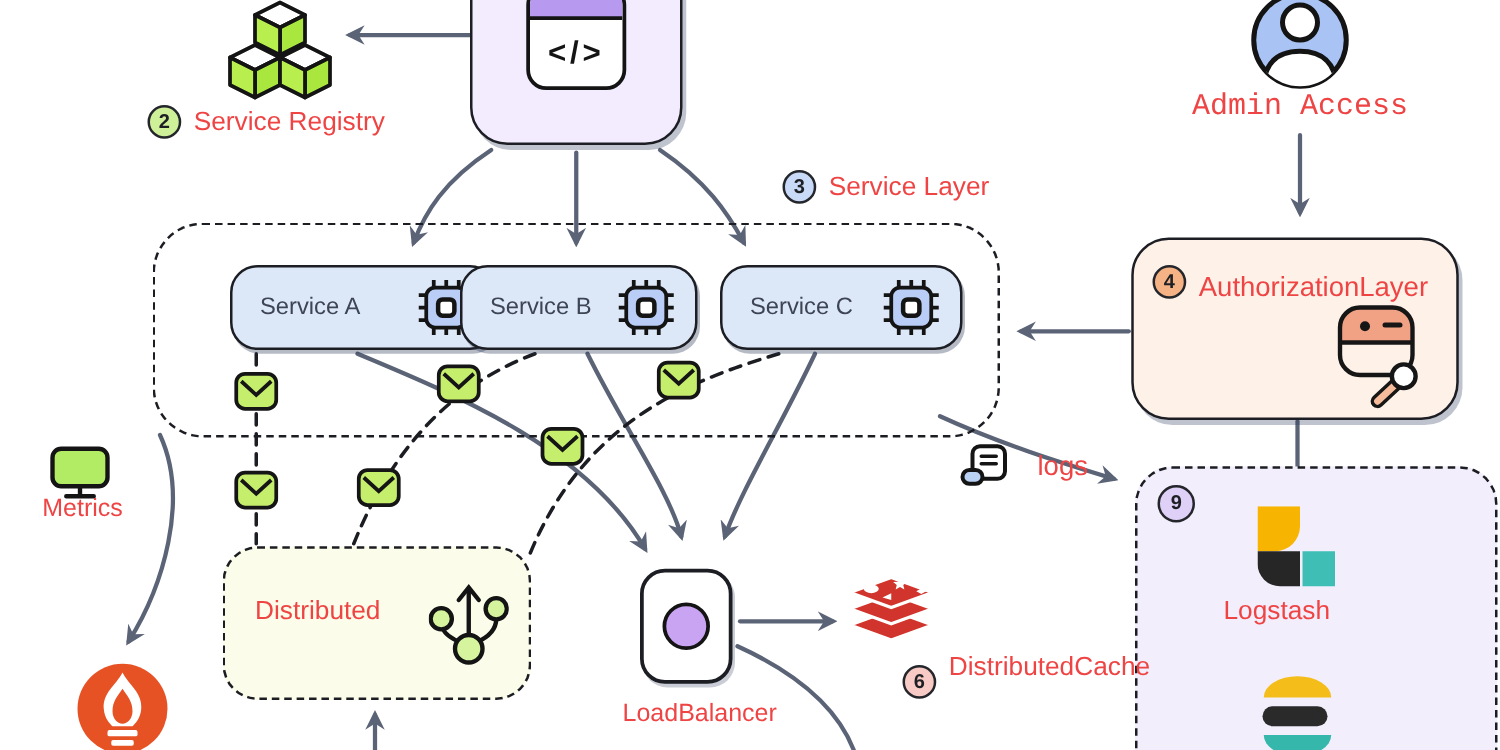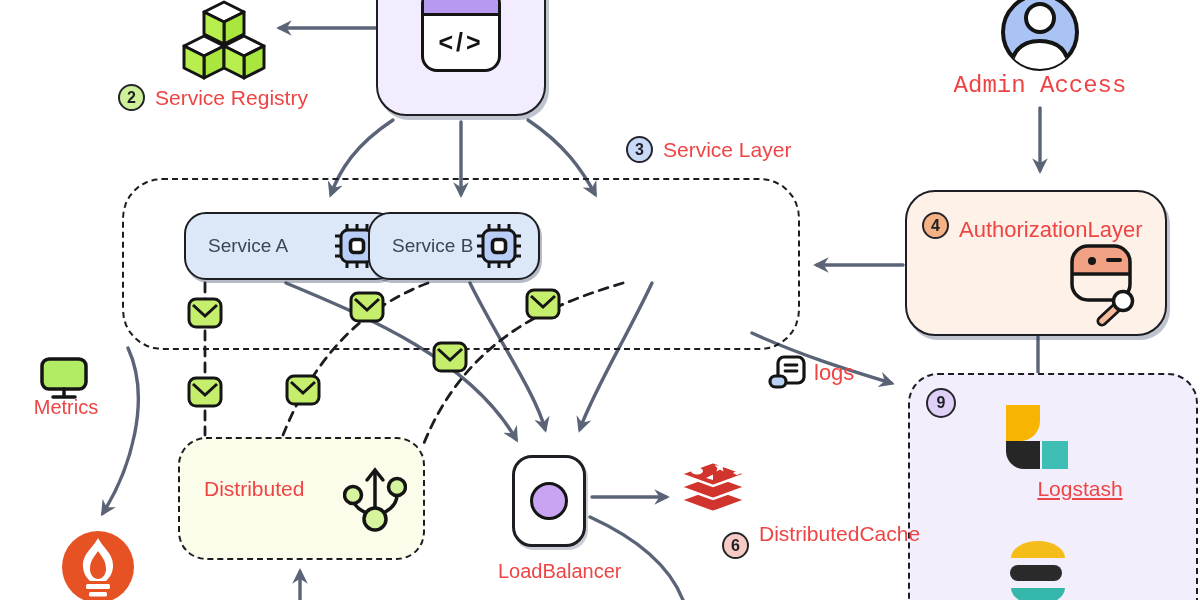--- a/index.html
+++ b/index.html
@@ -113,22 +113,34 @@
     <span>
       <svg width="46" height="46" viewBox="0 0 46 46">
         <g stroke="#141414" stroke-width="3">
           <path d="M13,1 V7 M23,1 V7 M33,1 V7 M13,39 V45 M23,39 V45 M33,39 V45 M1,13 H7 M1,23 H7 M1,33 H7 M39,13 H45 M39,23 H45 M39,33 H45"></path>
           <rect x="7" y="7" width="32" height="32" rx="7" fill="#b9cdf6"></rect>
           <rect x="16.5" y="16.5" width="13" height="13" rx="3.5" fill="#fff" stroke-width="3.6"></rect>
         </g>
       </svg>
     </span>
   </div>
-  <div class="node-box svc" style="left:368px;top:212px;width:172px;height:68px;">
+  <div class="node-box svc" style="left:368px;top:212px;width:190px;height:68px;">
     <span class="t">Service B</span>
+    <span>
+      <svg width="46" height="46" viewBox="0 0 46 46">
+        <g stroke="#141414" stroke-width="3">
+          <path d="M13,1 V7 M23,1 V7 M33,1 V7 M13,39 V45 M23,39 V45 M33,39 V45 M1,13 H7 M1,23 H7 M1,33 H7 M39,13 H45 M39,23 H45 M39,33 H45"></path>
+          <rect x="7" y="7" width="32" height="32" rx="7" fill="#b9cdf6"></rect>
+          <rect x="16.5" y="16.5" width="13" height="13" rx="3.5" fill="#fff" stroke-width="3.6"></rect>
+        </g>
+      </svg>
+    </span>
+  </div>
+  <div class="node-box svc" style="left:576px;top:212px;width:194px;height:68px;">
+    <span class="t">Service C</span>
     <span>
       <svg width="46" height="46" viewBox="0 0 46 46">
         <g stroke="#141414" stroke-width="3">
           <path d="M13,1 V7 M23,1 V7 M33,1 V7 M13,39 V45 M23,39 V45 M33,39 V45 M1,13 H7 M1,23 H7 M1,33 H7 M39,13 H45 M39,23 H45 M39,33 H45"></path>
           <rect x="7" y="7" width="32" height="32" rx="7" fill="#b9cdf6"></rect>
           <rect x="16.5" y="16.5" width="13" height="13" rx="3.5" fill="#fff" stroke-width="3.6"></rect>
         </g>
       </svg>
     </span>
   </div>
@@ -165,21 +177,21 @@
   <div class="abs" style="left:60px;top:529px;">
     <svg width="76" height="76" viewBox="0 0 76 76">
       <circle cx="38" cy="38" r="36" fill="#e75225"></circle>
       <path d="M38,9 C33,19 22,25 23,38 C23.6,46 28,50 30,52 L46,52 C48,50 52.4,46 53,38 C54,25 43,19 38,9 Z" fill="#fff"></path>
       <path d="M30,40 C30,32 34,28 38,22 C42,28 46,32 46,40 C46,46 42,50 38,50 C34,50 30,46 30,40 Z" fill="#e75225"></path>
       <rect x="26" y="55" width="24" height="5" rx="1.5" fill="#fff"></rect>
       <rect x="29" y="63" width="18" height="4.5" rx="1.5" fill="#fff"></rect>
     </svg>
   </div>
 
-  <div class="abs row" style="left:766px;top:352px;gap:6px;">
+  <div class="abs row" style="left:766px;top:352px;gap:22px;">
     <span>
       <svg width="42" height="42" viewBox="0 0 42 42">
         <rect x="12" y="5" width="26" height="26" rx="6" fill="#fff" stroke="#141414" stroke-width="3.2"></rect>
         <path d="M19,13 H31 M19,19 H31" stroke="#141414" stroke-width="2.8" stroke-linecap="round"></path>
         <rect x="4" y="24" width="16" height="11" rx="5.5" fill="#b9d2f3" stroke="#141414" stroke-width="3.2"></rect>
       </svg>
     </span>
     <span class="lbl" style="font-size:22px;">logs</span>
   </div>
 
@@ -265,21 +277,21 @@
   </div>
 
   <span class="badge abs" style="left:926px;top:388px;background:#ded0f6;width:30px;height:30px;">9</span>
   <div class="abs" style="left:1006px;top:405px;">
     <svg width="64" height="66" viewBox="0 0 64 66">
       <path d="M0,0 H34 V16 A20,20 0 0 1 14,36 H0 Z" fill="#f7b400"></path>
       <path d="M0,36 H34 V64 H18 A18,18 0 0 1 0,46 Z" fill="#262626"></path>
       <rect x="36" y="36" width="26" height="28" fill="#3ebeb4"></rect>
     </svg>
   </div>
-  <div class="abs lbl" style="left:1030px;top:477px;width:100px;text-align:center;font-size:21px;text-decoration:underline;">Logstash</div>
+  <div class="abs lbl" style="left:964px;top:477px;width:100px;text-align:right;font-size:21px;">Logstash</div>
   <div class="abs" style="left:1008px;top:538px;">
     <svg width="60" height="70" viewBox="0 0 60 70">
       <path d="M3,20 A27,17 0 0 1 57,20 Z" fill="#f4bd19"></path>
       <rect x="2" y="27" width="52" height="16" rx="8" fill="#2a2a2a"></rect>
       <path d="M3,50 A27,17 0 0 0 57,50 Z" fill="#35b8ab"></path>
     </svg>
   </div>
 
 </div>
 

